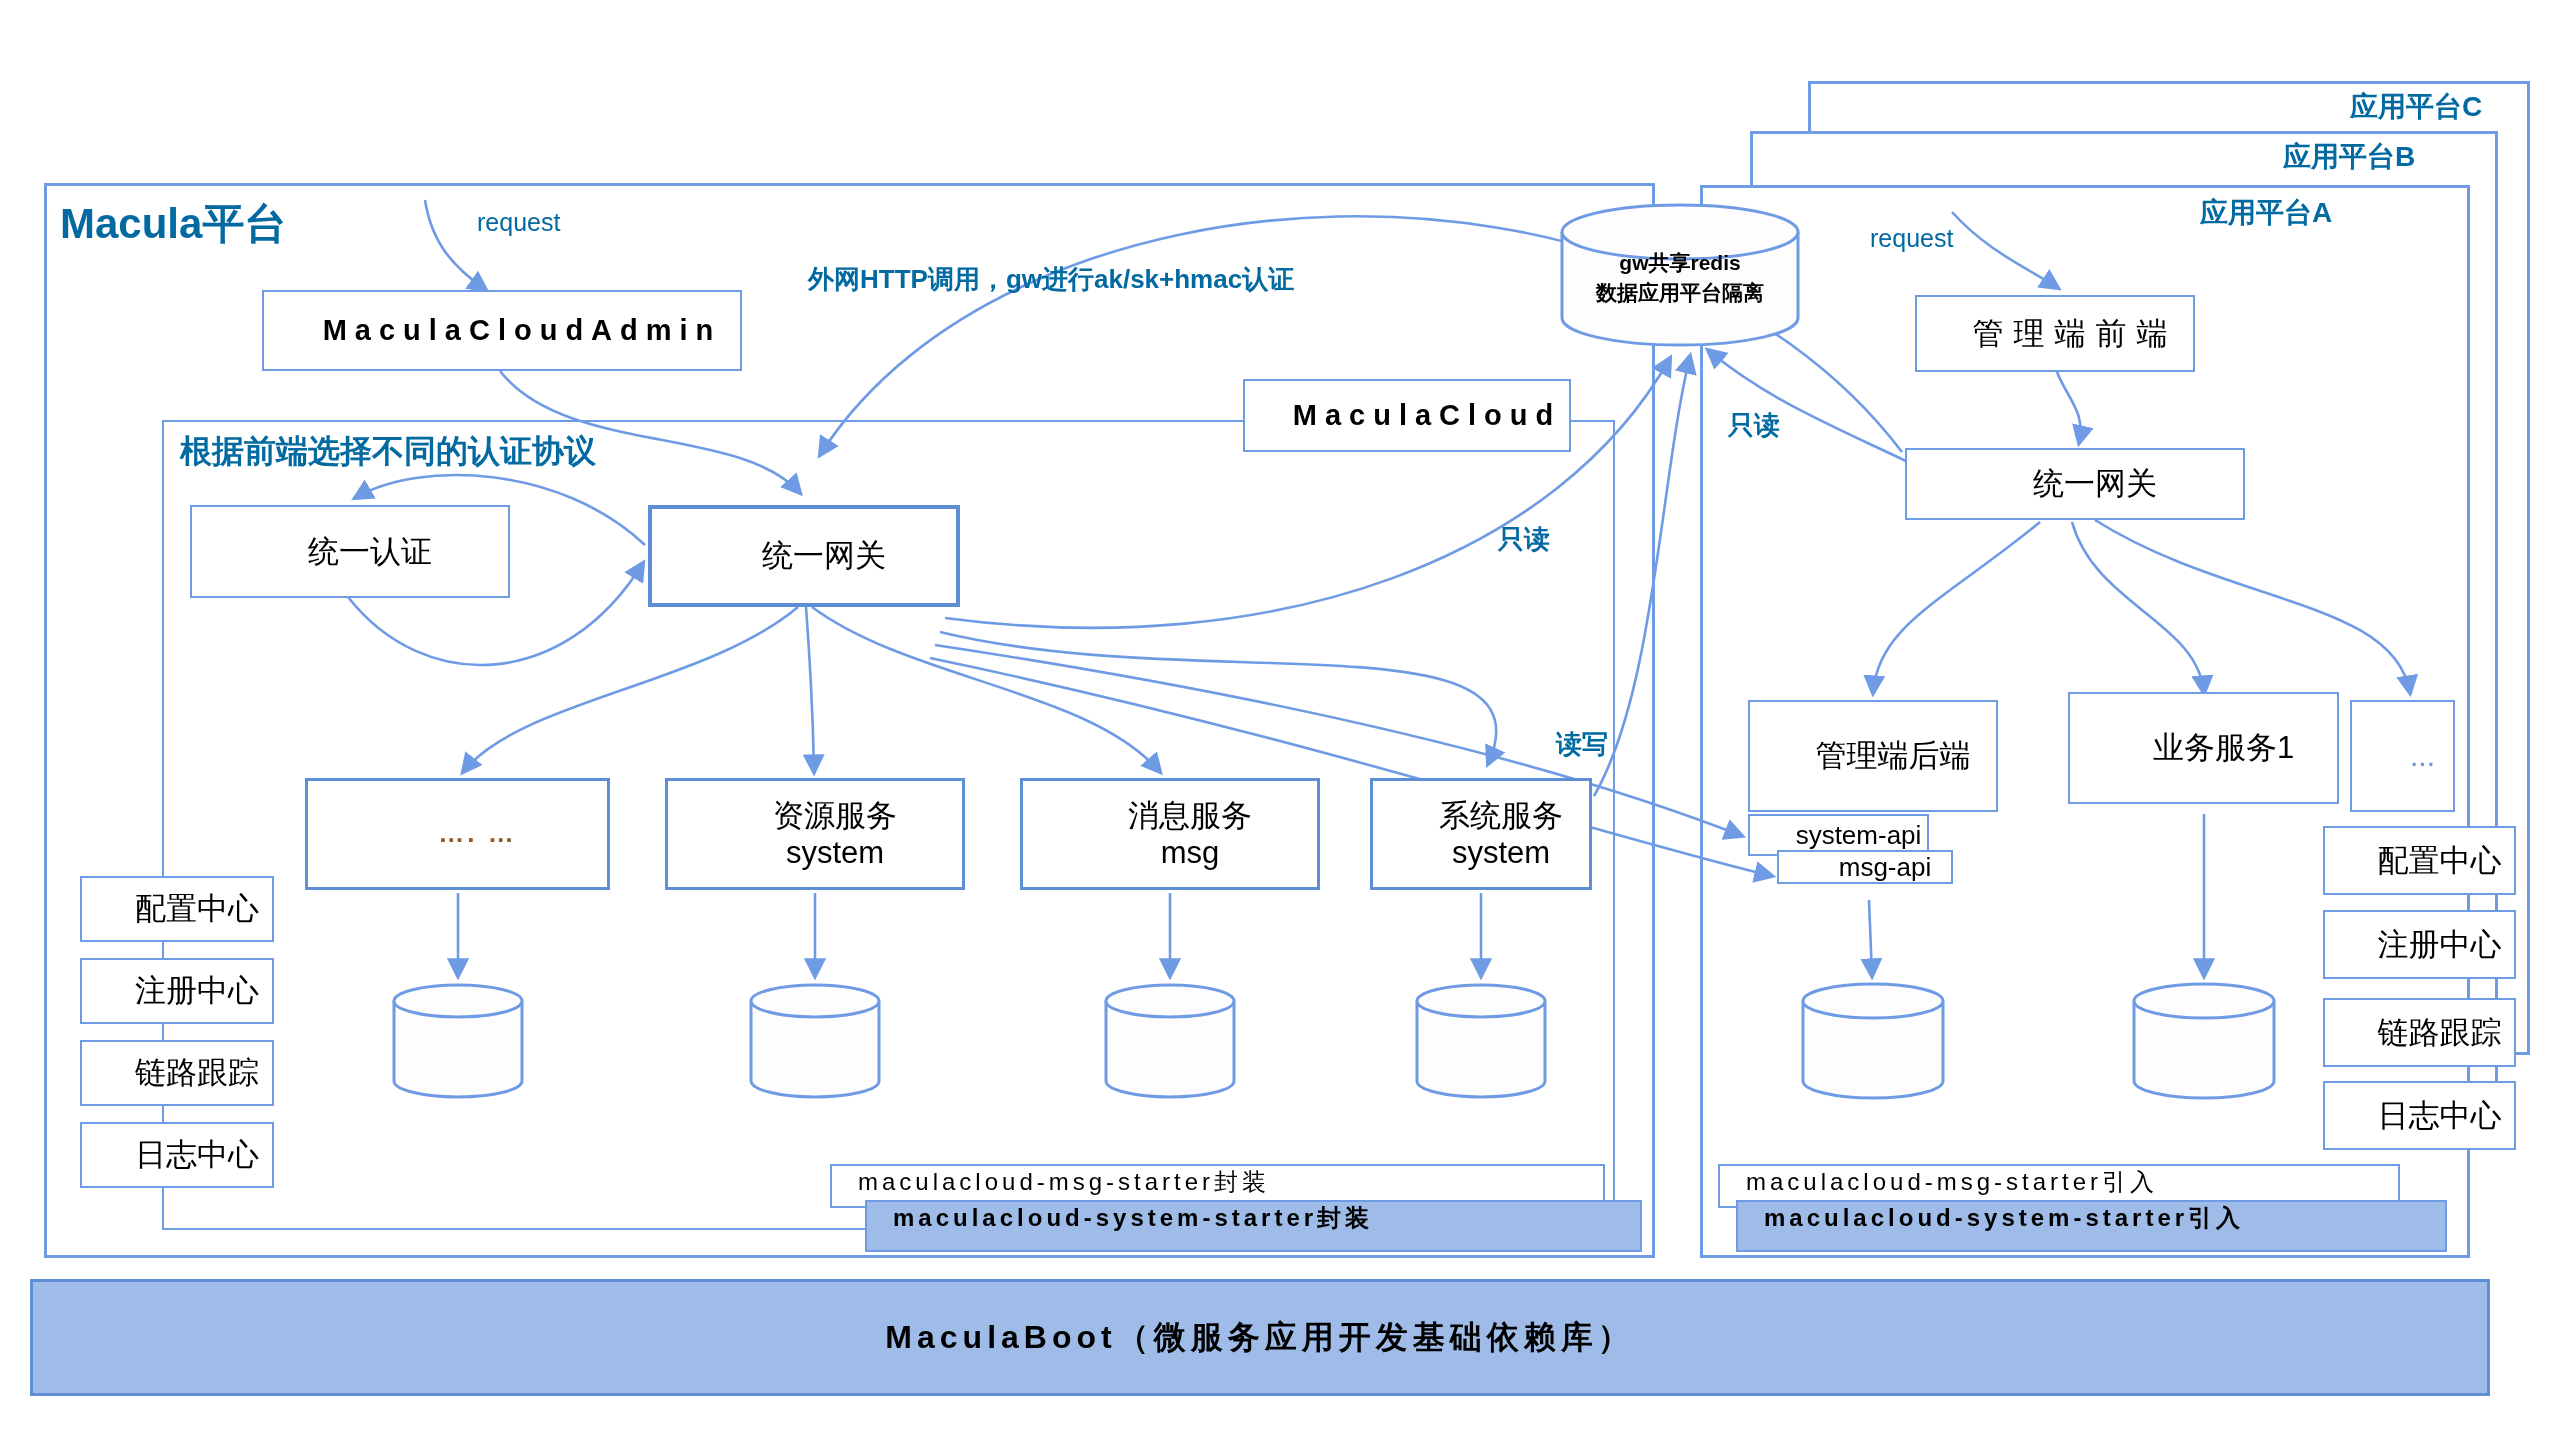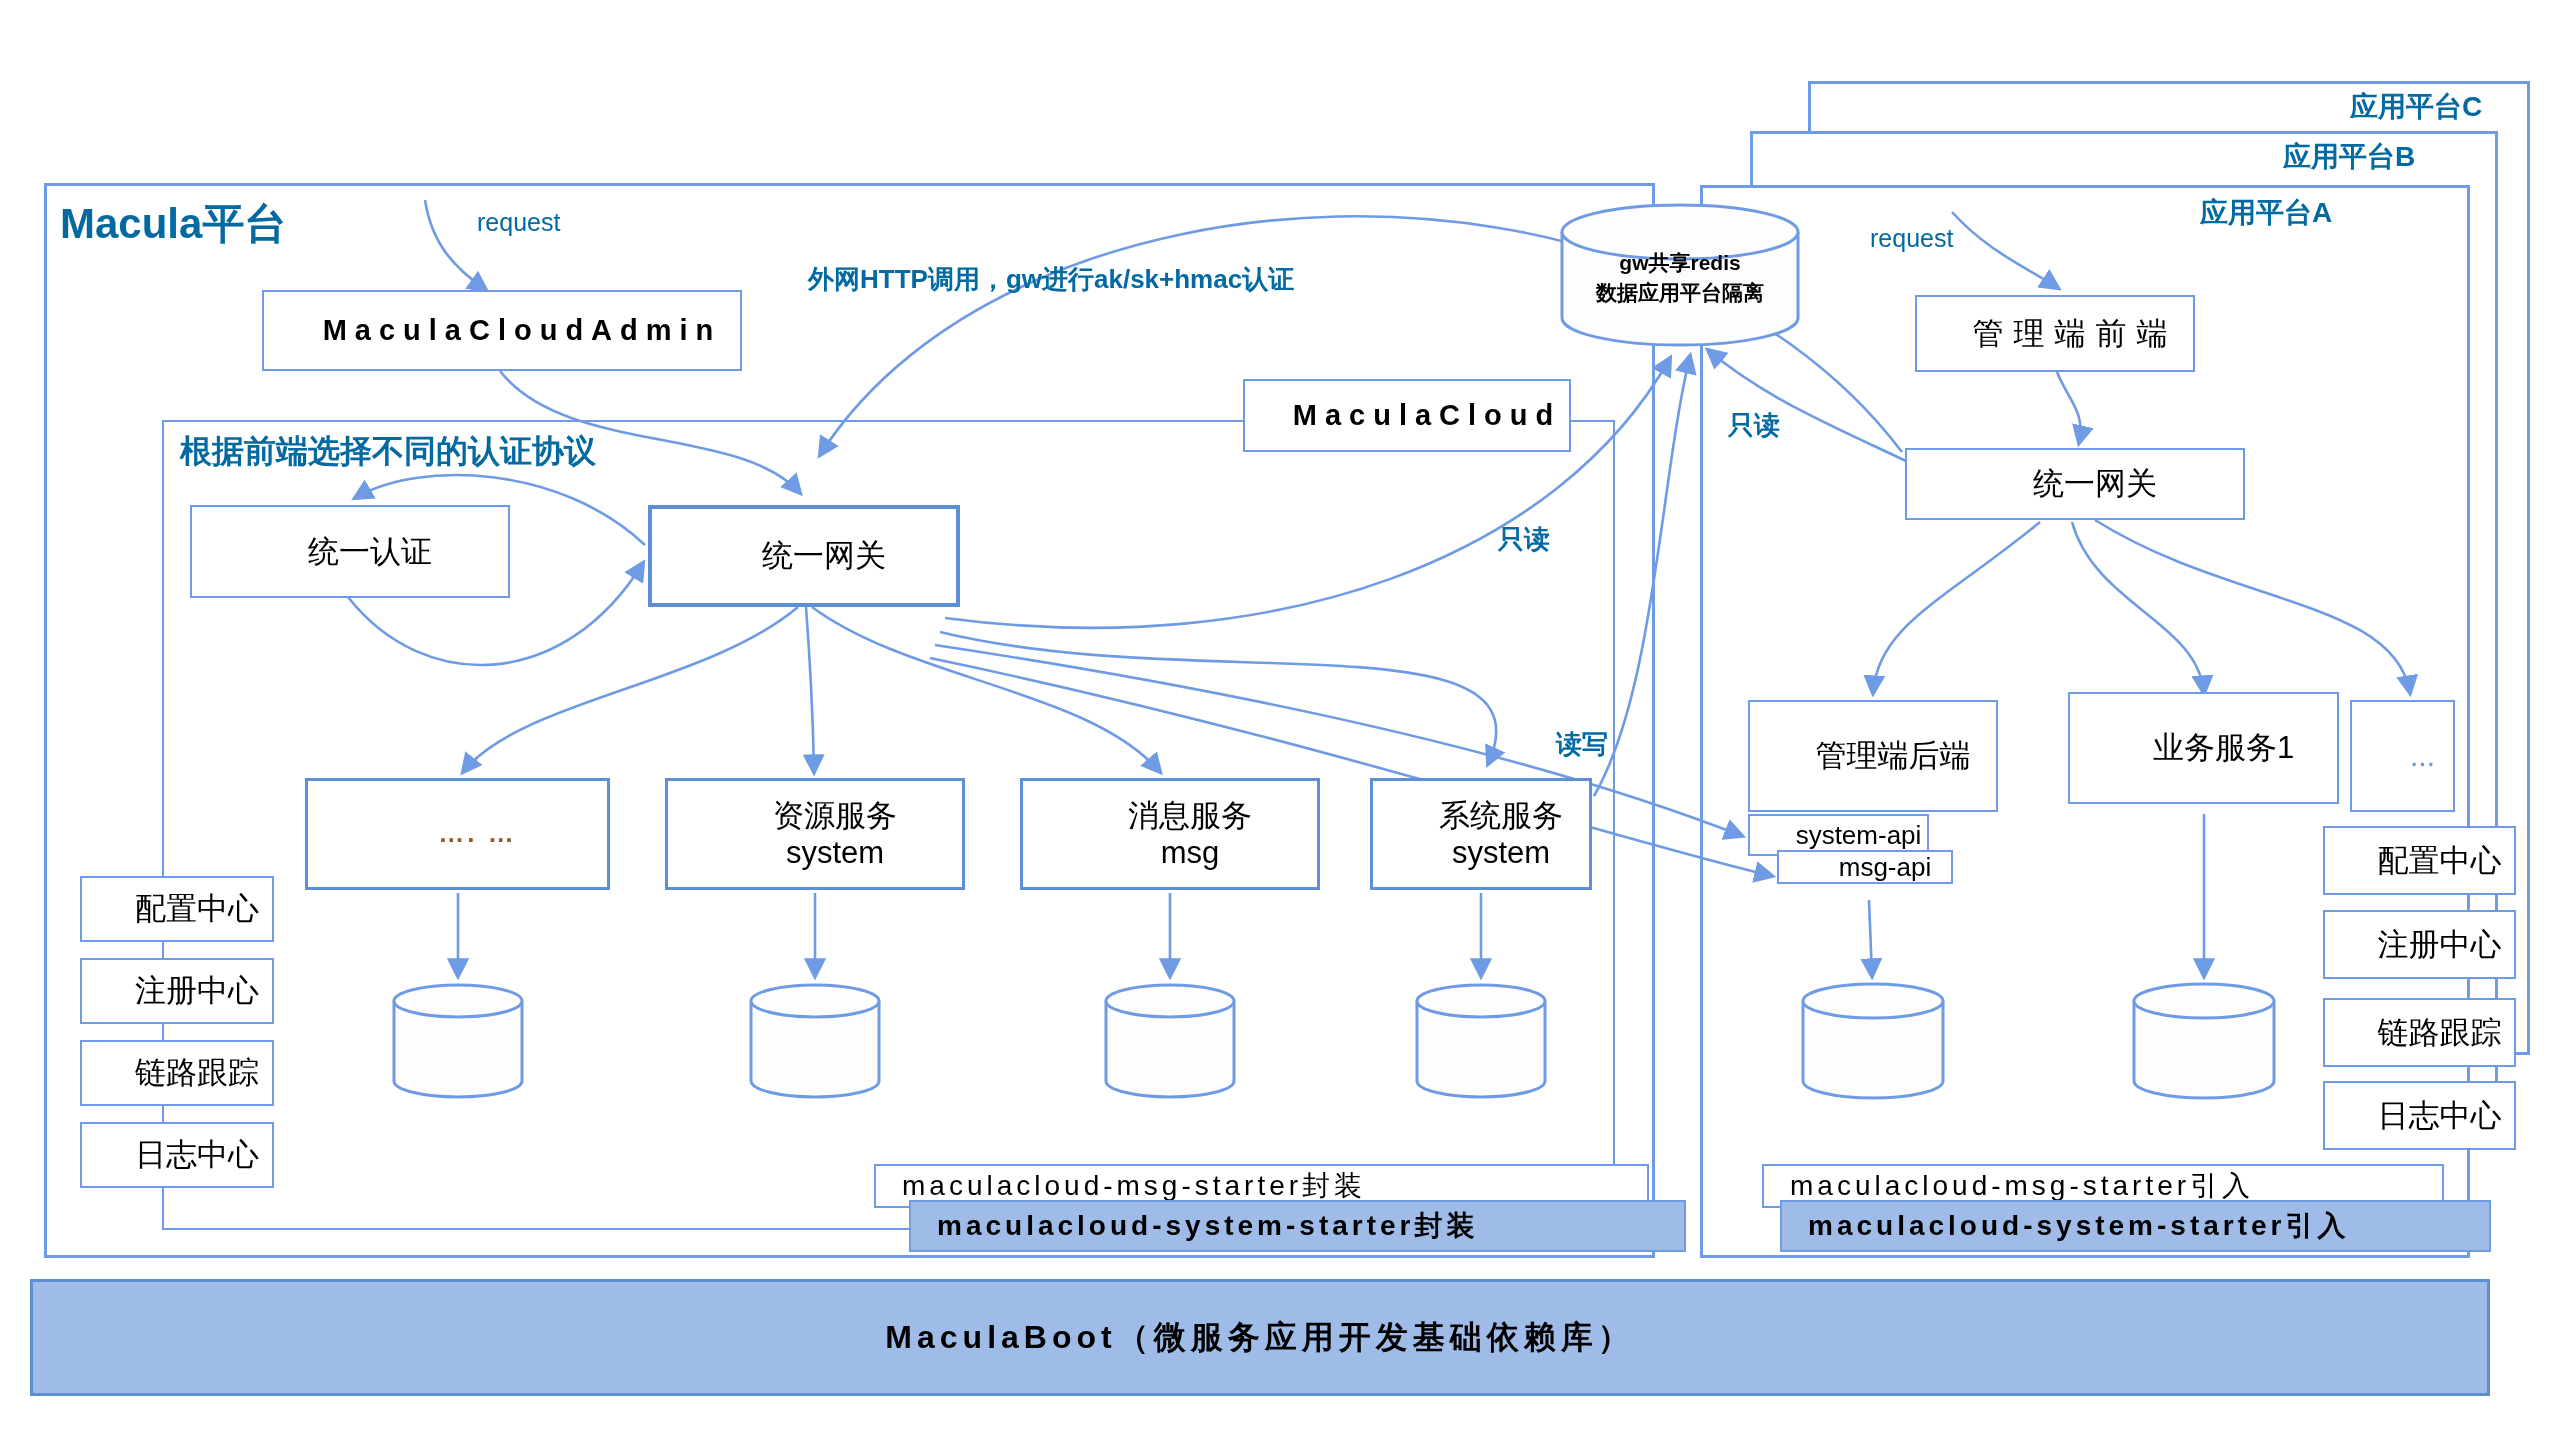--- a/index.html
+++ b/index.html
@@ -8,22 +8,22 @@
   .abs{position:absolute;box-sizing:border-box;}
   .frame{background:#ffffff;border:3px solid #6f9be4;}
   .frame-open{background:transparent;border:2.5px solid #6f9be4;}
   .wbox{background:#ffffff;border:2.5px solid #6f9be4;display:flex;align-items:center;justify-content:center;
         text-align:center;color:#000;font-size:31px;z-index:10;padding-left:40px;}
   .wbox.thick{border-width:4px;border-color:#5e8fd6;}
   .wbox.svc{border-width:3px;border-color:#5e8fd6;flex-direction:column;line-height:1.2;}
   .wbox.small{font-size:26px;}
   .spaced{font-weight:bold;letter-spacing:8px;font-size:29px;}
   .cjkspaced{letter-spacing:10px;}
-  .bar{position:absolute;box-sizing:border-box;display:flex;align-items:center;z-index:11;
-       font-size:28px;letter-spacing:4px;padding-left:26px;color:#000;margin-left:44px;}
+  .bar{position:absolute;box-sizing:border-box;display:flex;z-index:11;
+       font-size:24px;letter-spacing:4px;padding-left:26px;color:#000;}
   .bar.white{background:#ffffff;border:2.5px solid #6f9be4;z-index:11;}
   .bar.blue{background:#9fbce9;border:2.5px solid #6f9be4;font-weight:bold;z-index:12;}
   .lbl{position:absolute;color:#0369a1;z-index:13;white-space:nowrap;}
   .lbl.b{font-weight:bold;}
   svg.layer{position:absolute;left:0;top:0;z-index:5;}
   .redis-text{position:absolute;z-index:13;text-align:center;font-weight:bold;font-size:21px;line-height:1.45;color:#000;}
   .dots{color:#8a5a2a;font-weight:bold;font-size:26px;letter-spacing:3px;}
   .more-dots{color:#6b8fd8;font-size:30px;}
   #bootbar{position:absolute;box-sizing:border-box;background:#9fbce9;border:3px solid #5e8fd6;
            display:flex;align-items:center;justify-content:center;font-weight:bold;font-size:32px;

